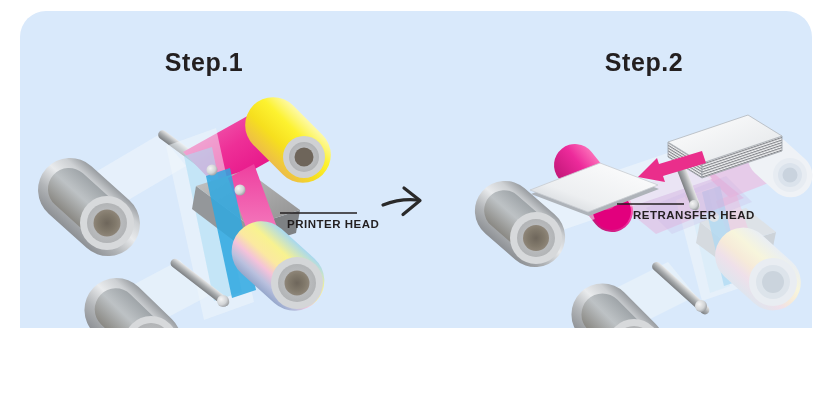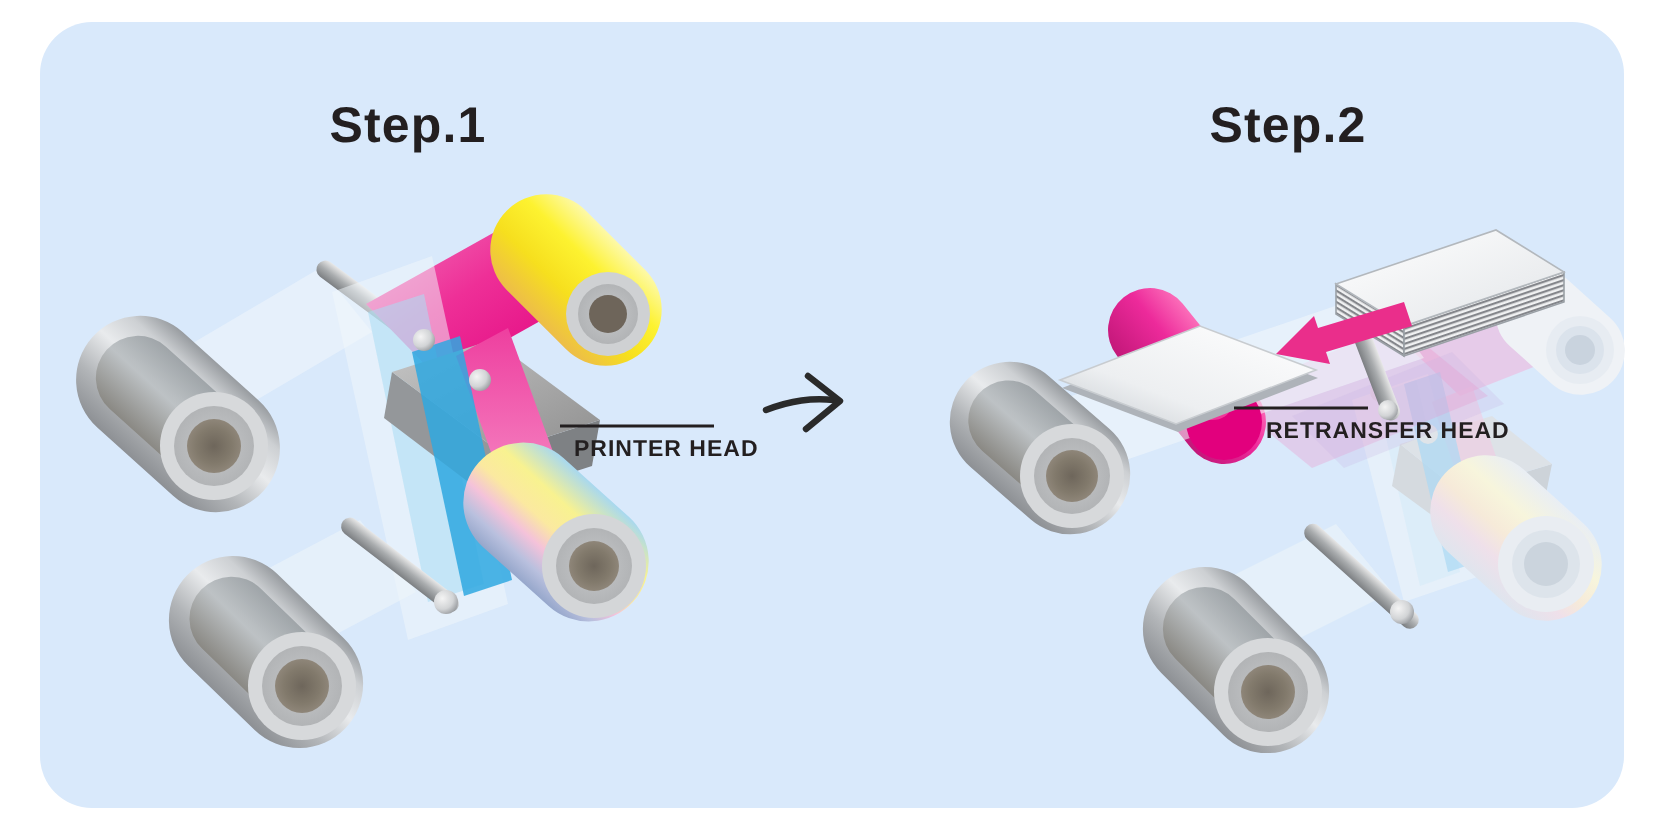--- a/index.html
+++ b/index.html
@@ -1,16 +1,16 @@
 <!DOCTYPE html>
 <html><head>
 <meta charset="utf-8">
 <style>
   html,body{margin:0;padding:0;background:#ffffff;}
-  .stage{position:relative;width:829px;height:420px;background:#ffffff;overflow:hidden;}
+  .stage{position:relative;width:829px;height:328px;background:#ffffff;overflow:hidden;}
   .stage svg{position:absolute;left:0;top:0;}
   .title{font-family:"Liberation Sans",sans-serif;font-weight:700;font-size:25px;letter-spacing:.6px;}
   .callout{font-family:"Liberation Sans",sans-serif;font-weight:700;font-size:11.5px;letter-spacing:.5px;}
 </style>
 </head>
 <body>
 
 <div class="stage">
 <svg width="829" height="420" viewBox="0 0 829 420">
   <defs>

